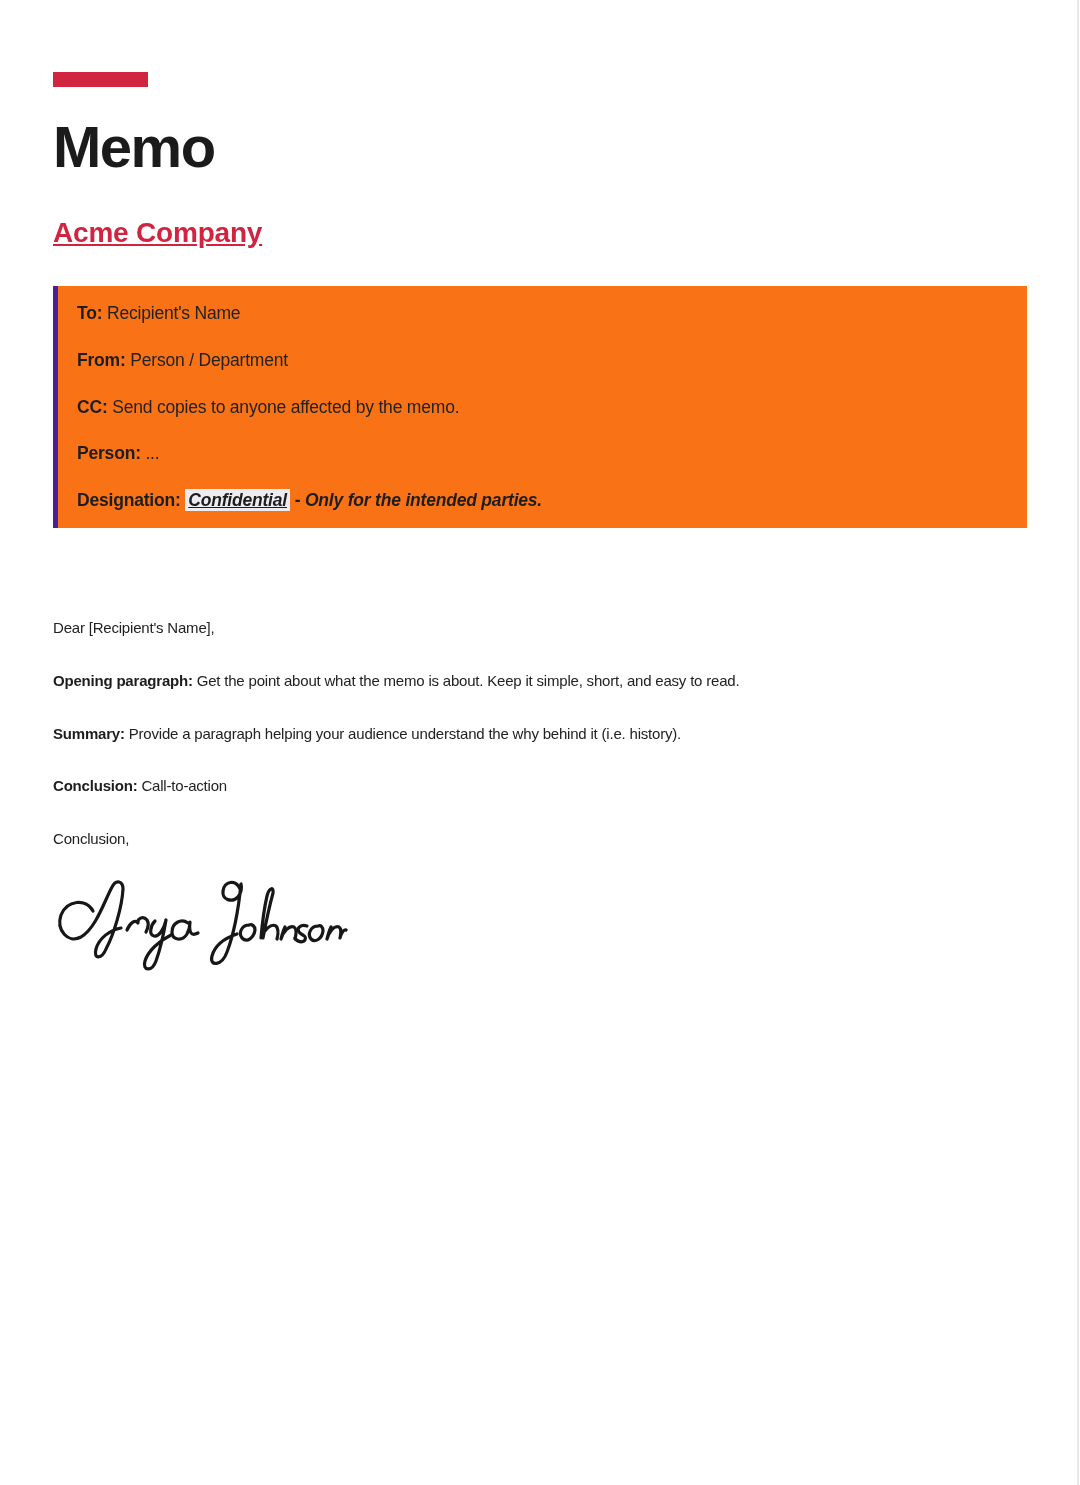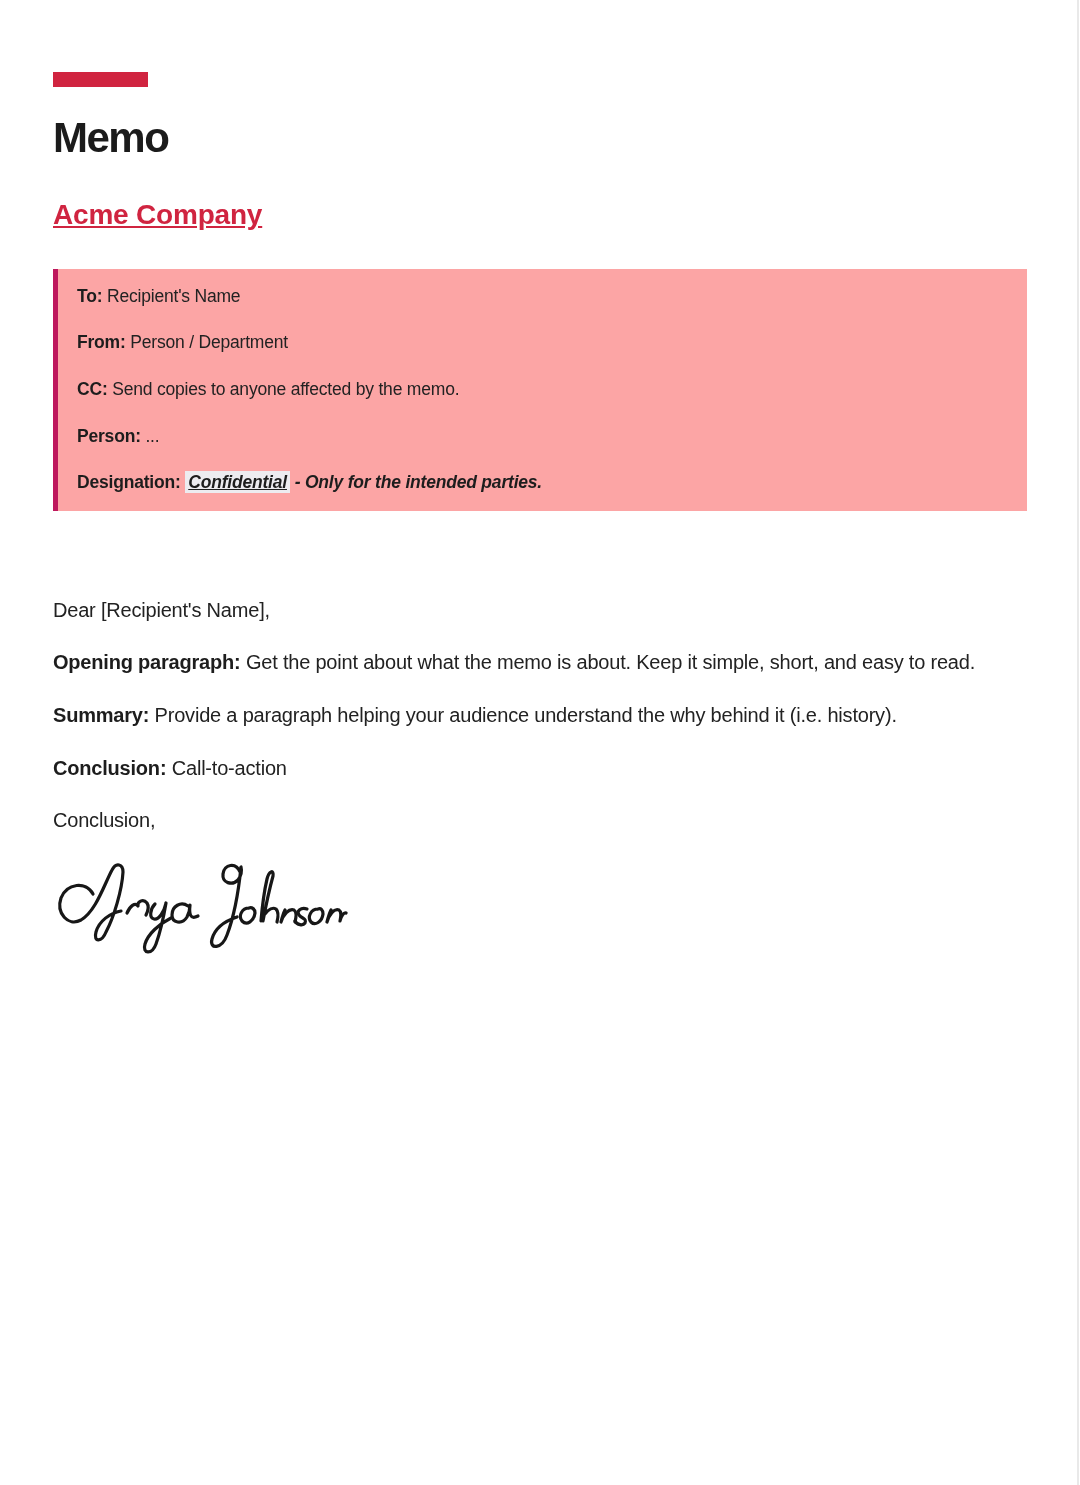--- a/index.html
+++ b/index.html
@@ -27,40 +27,40 @@
 
   .accent-bar {
     margin-top: 72px;
     width: 95px;
     height: 15px;
     background: #d02440;
   }
 
   h1.page-title {
     margin-top: 28px;
-    font-size: 42px;
+    font-size: 58px;
     line-height: 1.1;
     font-weight: 700;
     letter-spacing: -1.5px;
     color: #1b1b1b;
   }
 
   h2.company-name {
     margin-top: 37px;
     font-size: 28px;
     line-height: 1.2;
     font-weight: 700;
     color: #d02440;
     text-decoration: underline;
   }
 
   .fields-box {
     margin-top: 37px;
-    background: #fca5a5;
-    border-left: 5px solid #be185d;
+    background: #f97316;
+    border-left: 5px solid #4c1d95;
     padding: 16px 32px 16px 19px;
   }
 
   .field {
     font-size: 17.5px;
     line-height: 23.6px;
   }
   .field + .field { margin-top: 23px; }
   .field strong { font-weight: 700; color: #1d1d1d; }
 
@@ -71,21 +71,21 @@
   }
   .designation-value .hl {
     background: #edecf0;
     padding: 1px 3px;
     text-decoration: underline;
   }
 
   .body-section { margin-top: 88px; }
 
   .para {
-    font-size: 20px;
+    font-size: 15px;
     line-height: 23.6px;
   }
   .para + .para { margin-top: 29px; }
   .para strong { font-weight: 700; color: #1d1d1d; }
 
   .signature-wrap {
     margin-top: 24px;
     width: 295px;
     height: 100px;
   }

